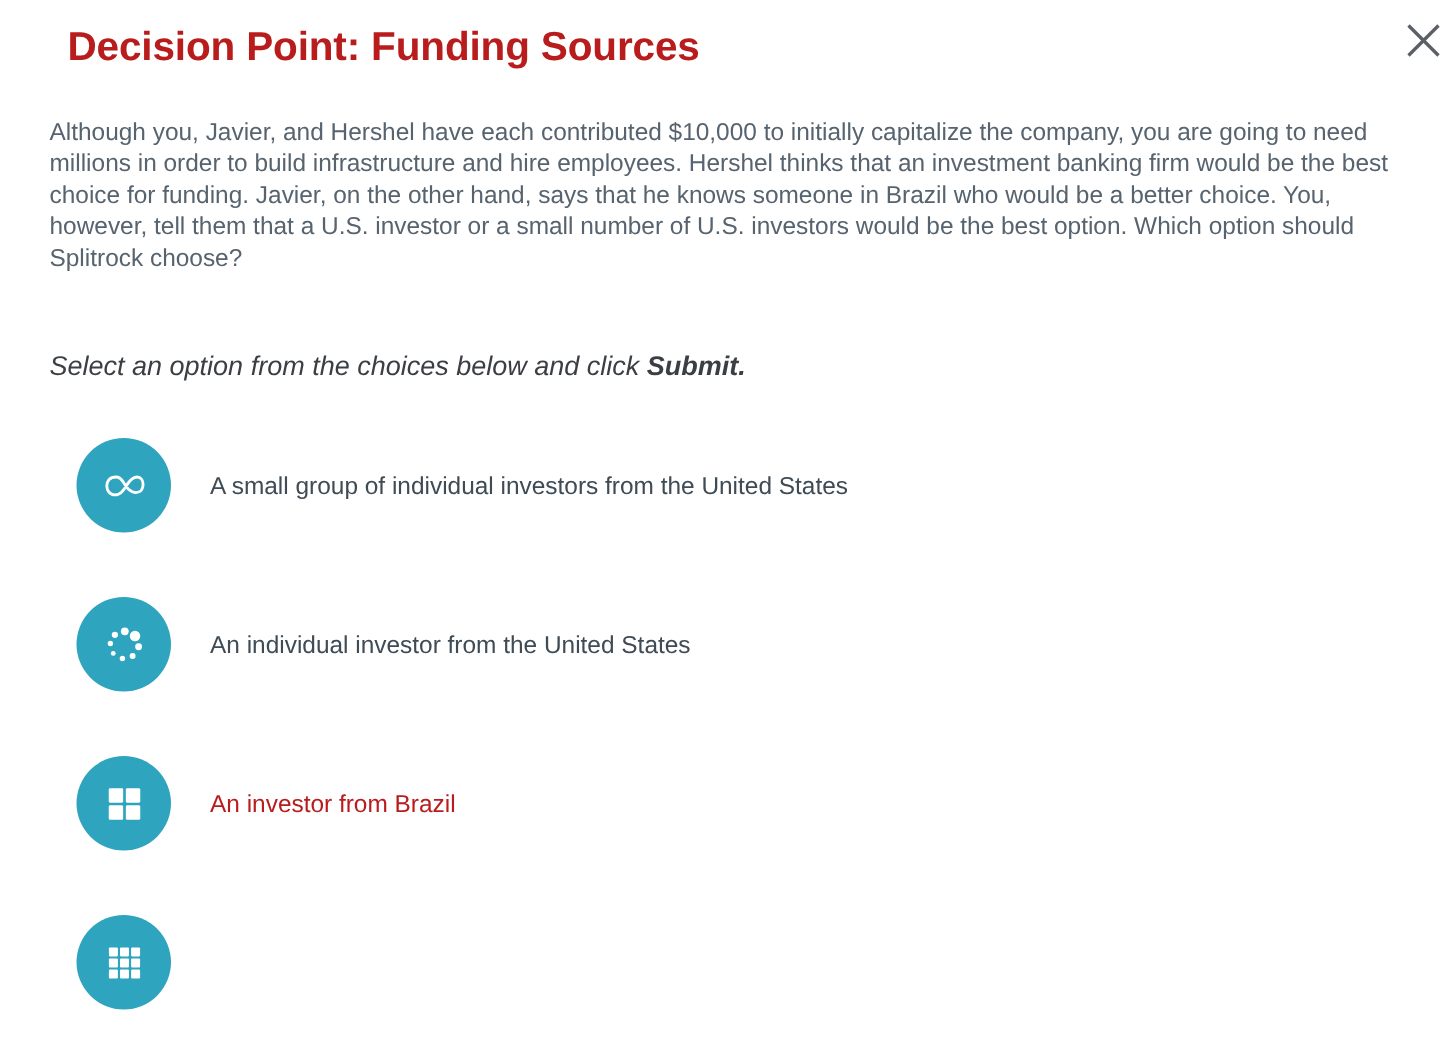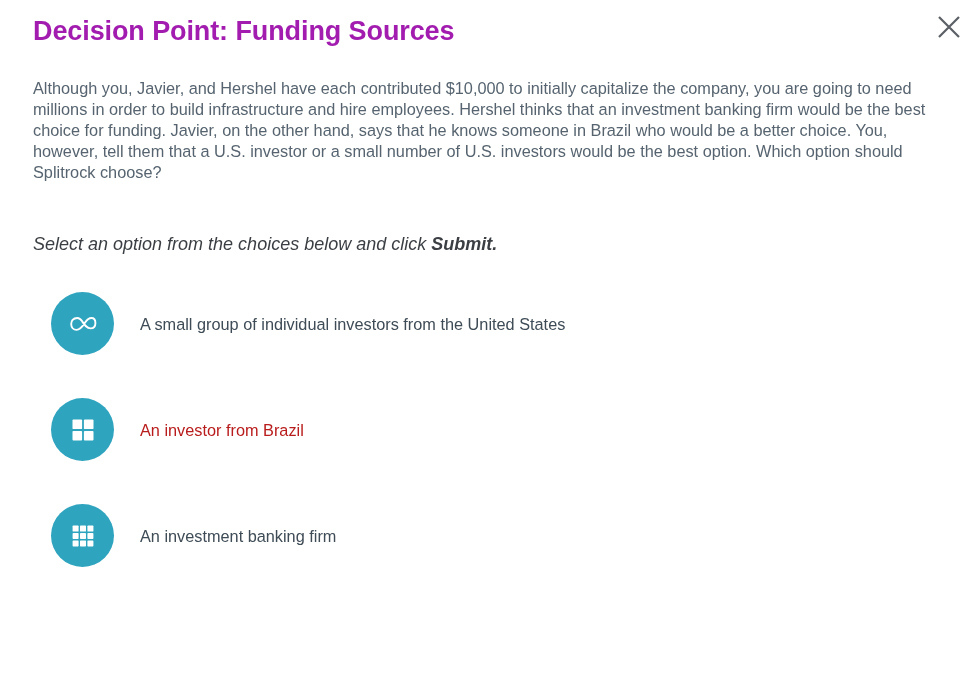--- a/index.html
+++ b/index.html
@@ -114,21 +114,21 @@
 </style>
 </head>
 <body style="background: rgb(255, 255, 255);">
 
 <button class="close-btn" aria-label="Close">
   <svg width="42" height="42" viewBox="0 0 42 42">
     <path d="M11 11 L31 31 M31 11 L11 31" stroke="#5b6066" stroke-width="2.2" fill="none"></path>
   </svg>
 </button>
 
-<h1 class="page-title" style="color: #a21caf;">Decision Point: Funding Sources</h1>
+<h1 class="page-title" style="color: #b91c1c; margin-left: 12px;">Decision Point: Funding Sources</h1>
 
 <p class="prompt-body" style="color: rgb(87, 100, 111);">Although you, Javier, and Hershel have each contributed $10,000 to initially capitalize the company, you are going to need millions in order to build infrastructure and hire employees. Hershel thinks that an investment banking firm would be the best choice for funding. Javier, on the other hand, says that he knows someone in Brazil who would be a better choice. You, however, tell them that a U.S. investor or a small number of U.S. investors would be the best option. Which option should Splitrock choose?</p>
 
 <p class="instruction"><span>Select an option from the choices below and click </span><b>Submit.</b></p>
 
 <ul class="options">
 
   <li class="option-row">
     <span class="option-badge" style="background: rgb(47, 164, 191);">
       <svg width="32" height="32" viewBox="0 0 32 32">
@@ -139,20 +139,37 @@
                  C20.1 11.6 22.0 10.0 24.4 10.0
                  C27.0 10.0 28.4 12.3 28.4 15.0
                  C28.4 18.1 26.6 20.4 23.6 20.4
                  C19.6 20.4 17.5 16.9 15.0 13.1
                  C12.9 10.0 11.4 10.0 10.4 10.0 Z" fill="none" stroke="#ffffff" stroke-width="1.9" stroke-linejoin="round"></path>
       </svg>
     </span>
     <span class="option-label" style="color: rgb(63, 75, 85);">A small group of individual investors from the United States</span>
   </li>
 
+  <li class="option-row">
+    <span class="option-badge" style="background: rgb(47, 164, 191);">
+      <svg width="32" height="32" viewBox="0 0 32 32">
+        <g fill="#ffffff">
+          <circle cx="23.0" cy="10.0" r="3.5"></circle>
+          <circle cx="25.4" cy="17.2" r="2.3"></circle>
+          <circle cx="21.4" cy="23.3" r="2.0"></circle>
+          <circle cx="14.6" cy="25.0" r="1.8"></circle>
+          <circle cx="8.5" cy="21.6" r="1.6"></circle>
+          <circle cx="6.6" cy="15.0" r="1.8"></circle>
+          <circle cx="9.6" cy="9.2" r="2.1"></circle>
+          <circle cx="16.2" cy="6.9" r="2.6"></circle>
+        </g>
+      </svg>
+    </span>
+    <span class="option-label" style="color: rgb(63, 75, 85);">An individual investor from the United States</span>
+  </li>
 
   <li class="option-row">
     <span class="option-badge" style="background: rgb(47, 164, 191);">
       <svg width="30" height="30" viewBox="0 0 30 30">
         <g fill="#ffffff">
           <rect x="4.5" y="4.5" width="9.6" height="9.6" rx="0.9"></rect>
           <rect x="15.9" y="4.5" width="9.6" height="9.6" rx="0.9"></rect>
           <rect x="4.5" y="15.9" width="9.6" height="9.6" rx="0.9"></rect>
           <rect x="15.9" y="15.9" width="9.6" height="9.6" rx="0.9"></rect>
         </g>
@@ -170,16 +187,15 @@
           <rect x="19.4" y="4.6" width="6.0" height="6.0" rx="0.7"></rect>
           <rect x="4.6" y="12.0" width="6.0" height="6.0" rx="0.7"></rect>
           <rect x="12.0" y="12.0" width="6.0" height="6.0" rx="0.7"></rect>
           <rect x="19.4" y="12.0" width="6.0" height="6.0" rx="0.7"></rect>
           <rect x="4.6" y="19.4" width="6.0" height="6.0" rx="0.7"></rect>
           <rect x="12.0" y="19.4" width="6.0" height="6.0" rx="0.7"></rect>
           <rect x="19.4" y="19.4" width="6.0" height="6.0" rx="0.7"></rect>
         </g>
       </svg>
     </span>
-    <span class="option-label" style="color: rgb(63, 75, 85);">An investment banking firm</span>
   </li>
 
 </ul>
 
 </body></html>

